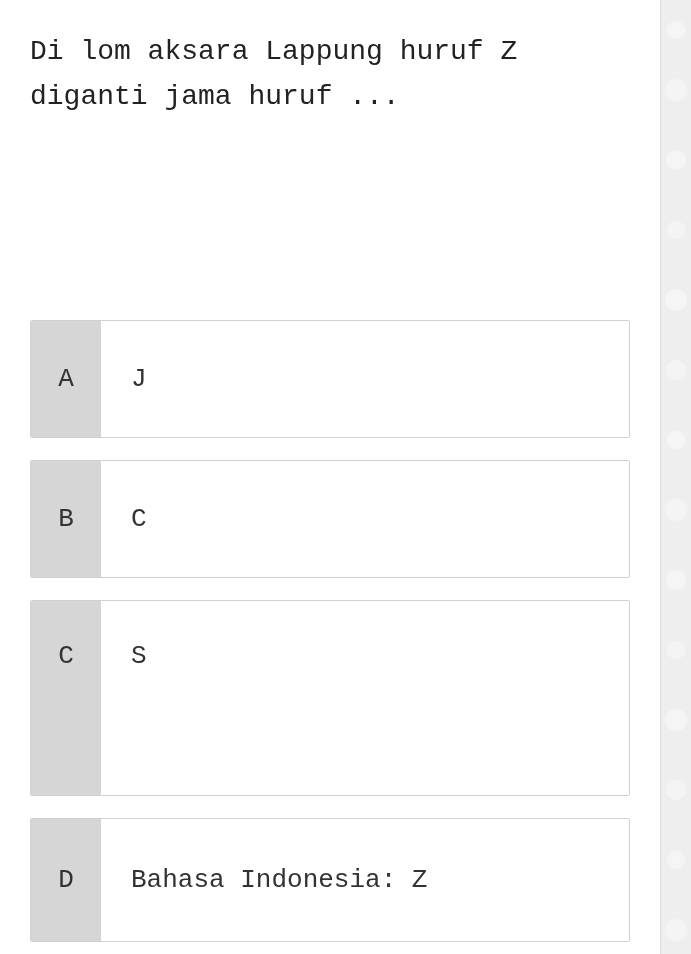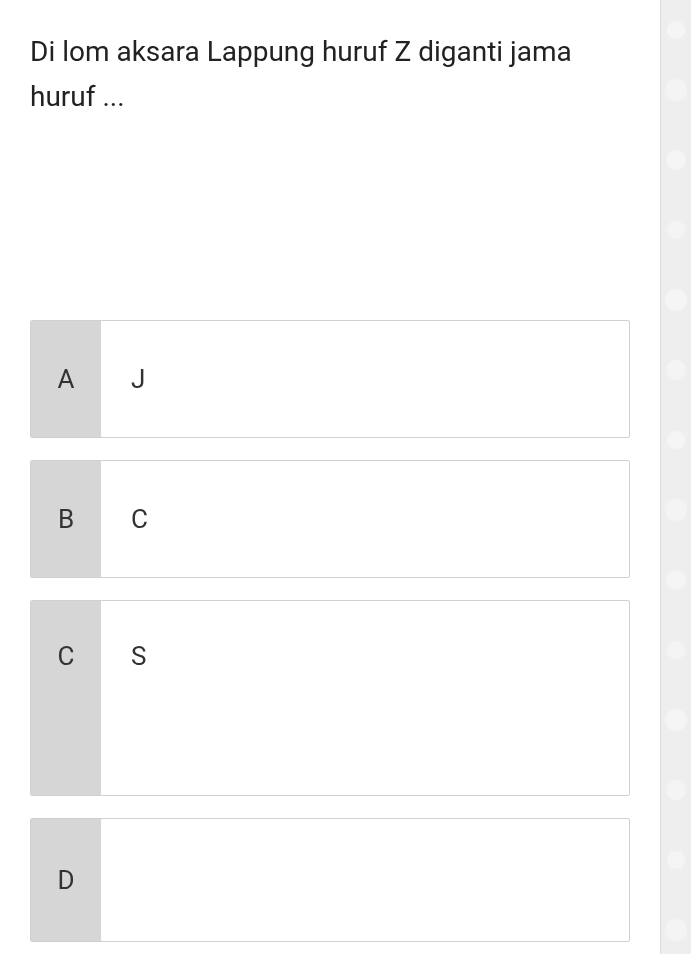--- a/index.html
+++ b/index.html
@@ -1,18 +1,19 @@
 <!DOCTYPE html>
 <html><head>
   <meta charset="utf-8">
   <style>
     * {
       margin: 0;
       padding: 0;
       box-sizing: border-box;
+      font-family: Liberation Mono, monospace;
     }
     
     body {
       font-family: -apple-system, BlinkMacSystemFont, 'Segoe UI', Roboto, Helvetica, Arial, sans-serif;
       background: #f0f0f0;
       width: 691px;
       height: 954px;
       position: relative;
       overflow: hidden;
     }
@@ -144,20 +145,21 @@
         <div class="option-text">C</div>
       </div>
 
       <div class="option-row tall">
         <div class="option-letter">C</div>
         <div class="option-text">S</div>
       </div>
 
       <div class="option-row medium">
         <div class="option-letter">D</div>
+        <div class="option-text">Bahasa Indonesia: Z</div>
       </div>
 
     </div>
 
   </div>
 
   <div class="decorative-strip"></div>
 </div>
 
 </body></html>

